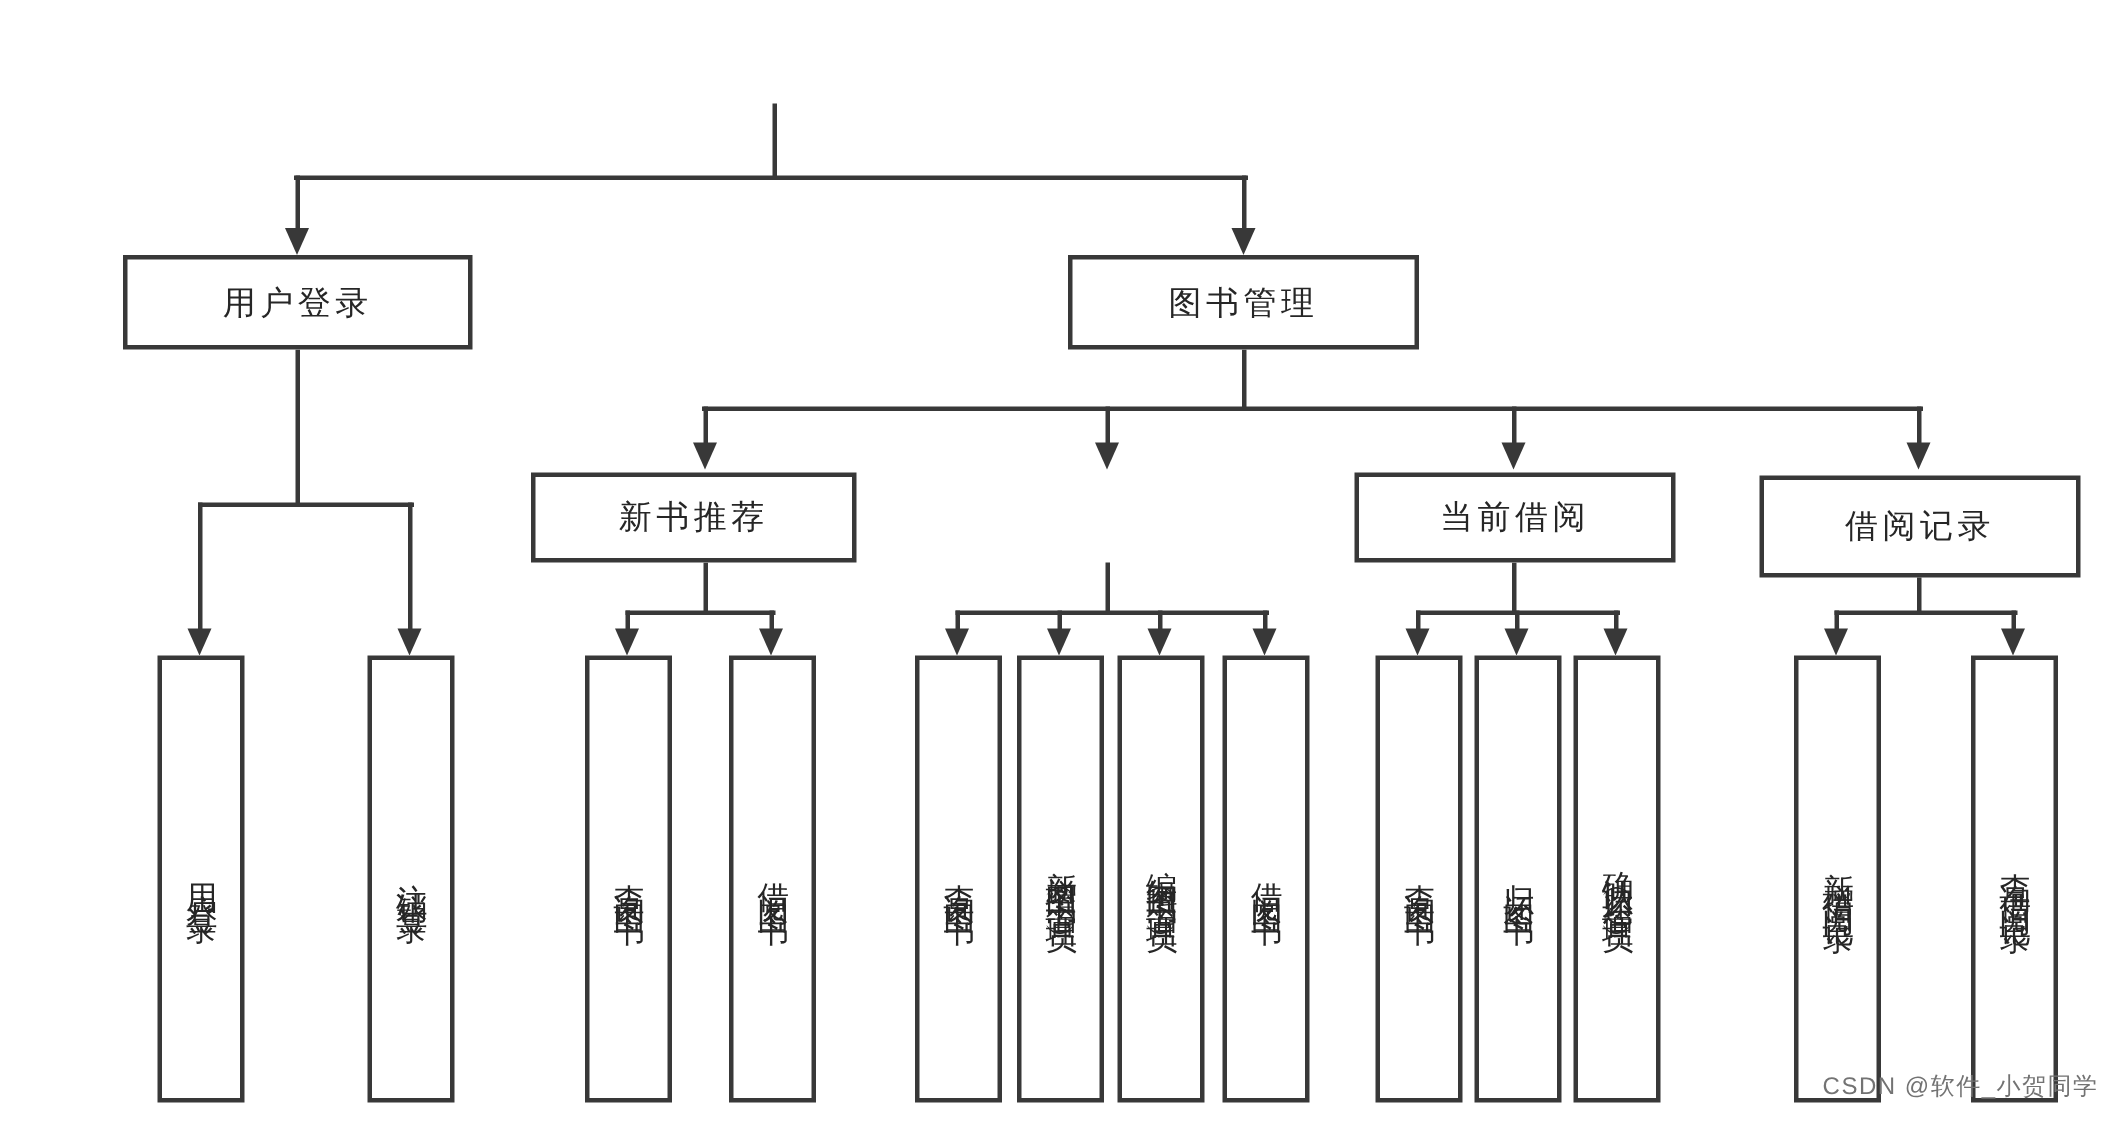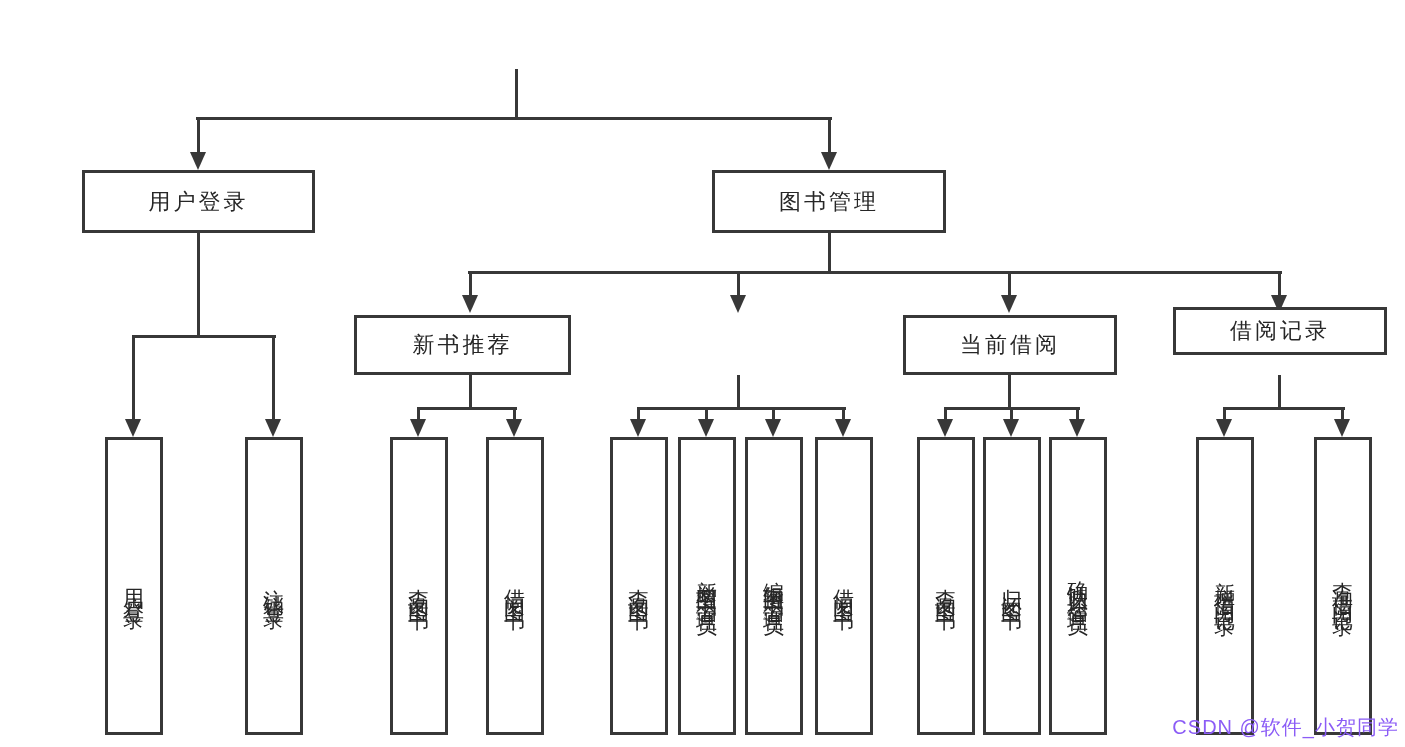--- a/index.html
+++ b/index.html
@@ -19,21 +19,21 @@
   }
   .vnode.long{letter-spacing:5px;}
   .ln{position:absolute;background:#383838;}
   .arr{
     position:absolute;width:0;height:0;
     border-left:8px solid transparent;border-right:8px solid transparent;
     border-top:18px solid #383838;
   }
   .watermark{
     position:absolute;top:714px;right:6px;
-    font-size:20px;color:#8b5cf6;letter-spacing:1px;
+    font-size:16px;color:#737373;letter-spacing:1px;
   }
 </style>
 </head>
 <body>
 
 <div id="stage">
 
   <div class="ln" style="left:515px;top:69px;width:3px;height:49px"></div>
   <div class="ln" style="left:196px;top:117px;width:636px;height:3px"></div>
   <div class="ln" style="left:197px;top:117px;width:3px;height:38px"></div>
@@ -96,21 +96,21 @@
 
   <div class="node" style="left:82px;top:170px;width:233px;height:63px">用户登录</div>
 
   <div class="node" style="left:712px;top:170px;width:234px;height:63px">图书管理</div>
 
   <div class="node" style="left:354px;top:315px;width:217px;height:60px">新书推荐</div>
 
 
   <div class="node" style="left:903px;top:315px;width:214px;height:60px">当前借阅</div>
 
-  <div class="node" style="left:1173px;top:307px;width:214px;height:48px">借阅记录</div>
+  <div class="node" style="left:1173px;top:317px;width:214px;height:68px">借阅记录</div>
 
   <div class="node vnode" style="left:105px;top:437px;width:58px;height:298px">用户登录</div>
 
   <div class="node vnode" style="left:245px;top:437px;width:58px;height:298px">注销登录</div>
 
   <div class="node vnode" style="left:390px;top:437px;width:58px;height:298px">查询图书</div>
 
   <div class="node vnode" style="left:486px;top:437px;width:58px;height:298px">借阅图书</div>
 
   <div class="node vnode" style="left:610px;top:437px;width:58px;height:298px">查询图书</div>

